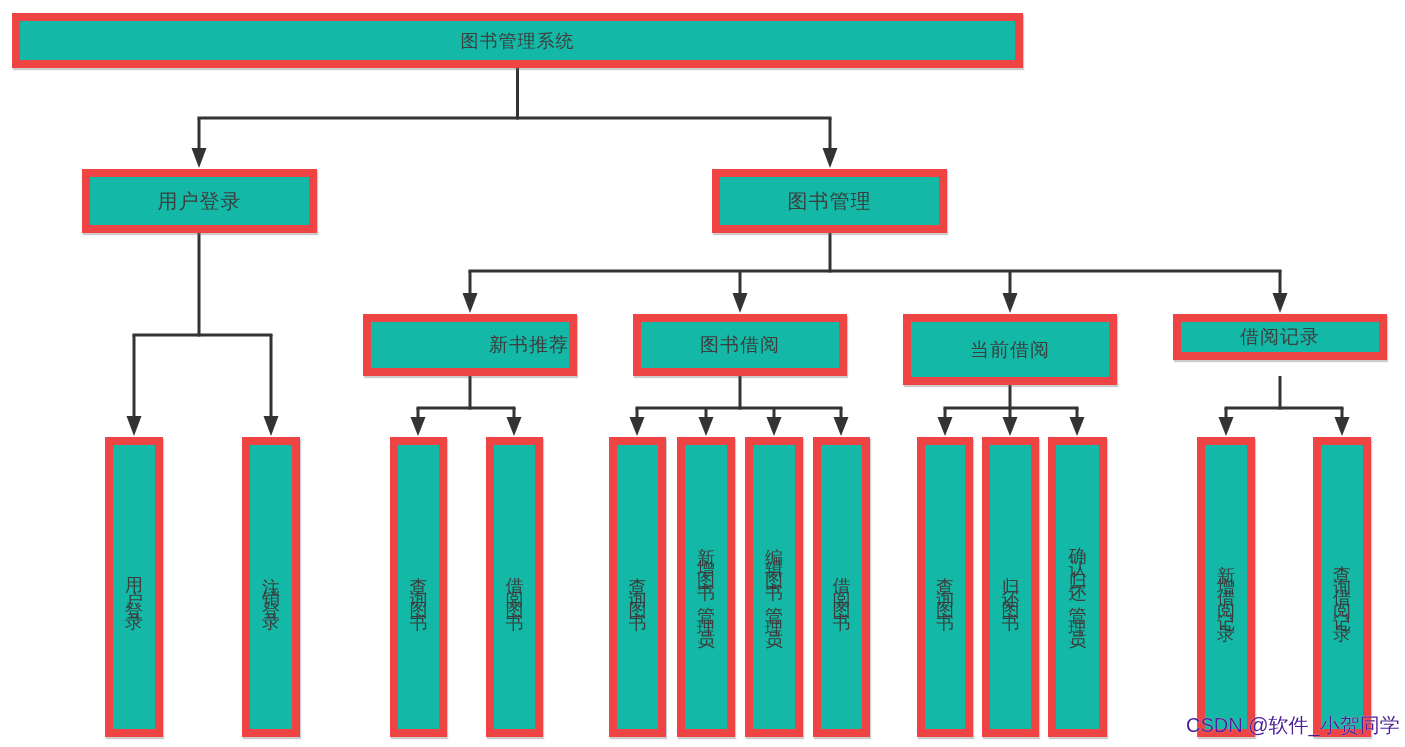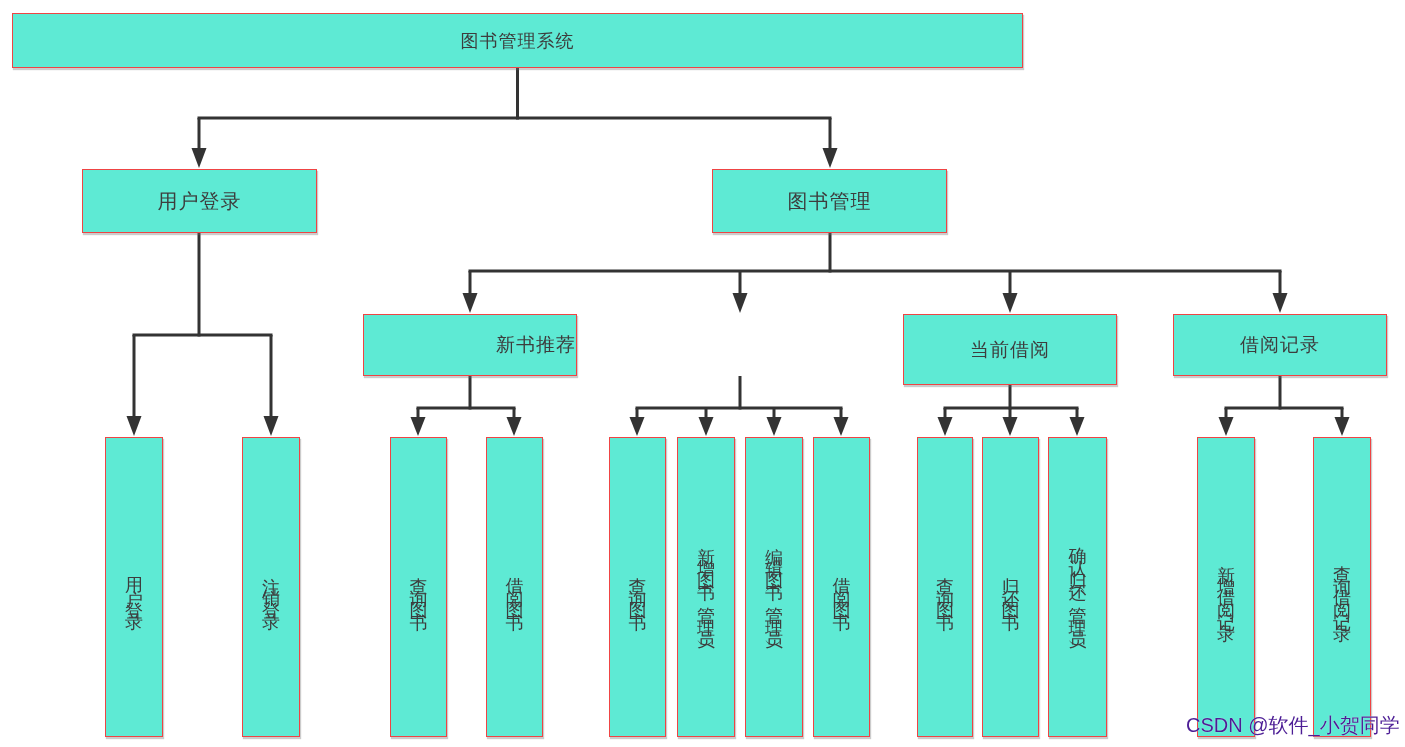--- a/index.html
+++ b/index.html
@@ -16,22 +16,22 @@
     left: 0; top: 0;
     width: 1405px; height: 747px;
     pointer-events: none;
   }
   #wires line { stroke: #333333; stroke-width: 3; }
   #wires polygon { fill: #333333; stroke: none; }
 
   .box {
     position: absolute;
     box-sizing: border-box;
-    background: #5eead4;
-    border: 1px solid #ef4444;
+    background: #14b8a6;
+    border: 8px solid #ef4444;
     box-shadow: 1px 2px 1px rgba(110,110,110,0.35);
     display: flex;
     align-items: center;
     justify-content: center;
     color: #3d3d3d;
   }
   .h-label { font-size: 19px; letter-spacing: 1px; white-space: nowrap; }
   .root .h-label { font-size: 18px; }
   .lvl2 .h-label { font-size: 20px; }
 
@@ -46,21 +46,21 @@
   }
 
   
   #n-root      { left: 12px;  top: 13px;  width: 1011px; height: 55px; }
   #n-user-login{ left: 82px;  top: 169px; width: 235px;  height: 64px; }
   #n-book-mgmt { left: 712px; top: 169px; width: 235px;  height: 64px; }
 
   #n-new-book  { left: 363px;  top: 314px; width: 214px; height: 62px; justify-content: flex-end; }
   #n-borrow    { left: 633px;  top: 314px; width: 214px; height: 62px; }
   #n-current   { left: 903px;  top: 314px; width: 214px; height: 71px; }
-  #n-records   { left: 1173px; top: 314px; width: 214px; height: 62px; }
+  #n-records   { left: 1173px; top: 314px; width: 214px; height: 46px; }
 
   #l-user-login { left: 105px;  width: 58px; }
   #l-logout     { left: 242px;  width: 58px; }
   #l-nb-query   { left: 390px;  width: 57px; }
   #l-nb-borrow  { left: 486px;  width: 57px; }
   #l-bb-query   { left: 609px;  width: 57px; }
   #l-bb-add     { left: 677px;  width: 58px; }
   #l-bb-edit    { left: 745px;  width: 58px; }
   #l-bb-borrow  { left: 813px;  width: 57px; }
   #l-cb-query   { left: 917px;  width: 56px; }
@@ -161,20 +161,23 @@
   <div class="box lvl2" id="n-user-login">
     <span class="h-label">用户登录</span>
   </div>
   <div class="box lvl2" id="n-book-mgmt">
     <span class="h-label">图书管理</span>
   </div>
 
   <div class="box lvl3" id="n-new-book">
     <span class="h-label">新书推荐</span>
   </div>
+  <div class="box lvl3" id="n-borrow">
+    <span class="h-label">图书借阅</span>
+  </div>
   <div class="box lvl3" id="n-current">
     <span class="h-label">当前借阅</span>
   </div>
   <div class="box lvl3" id="n-records">
     <span class="h-label">借阅记录</span>
   </div>
 
   <div class="box leaf" id="l-user-login">
     <span class="v-label">用户登录</span>
   </div>

